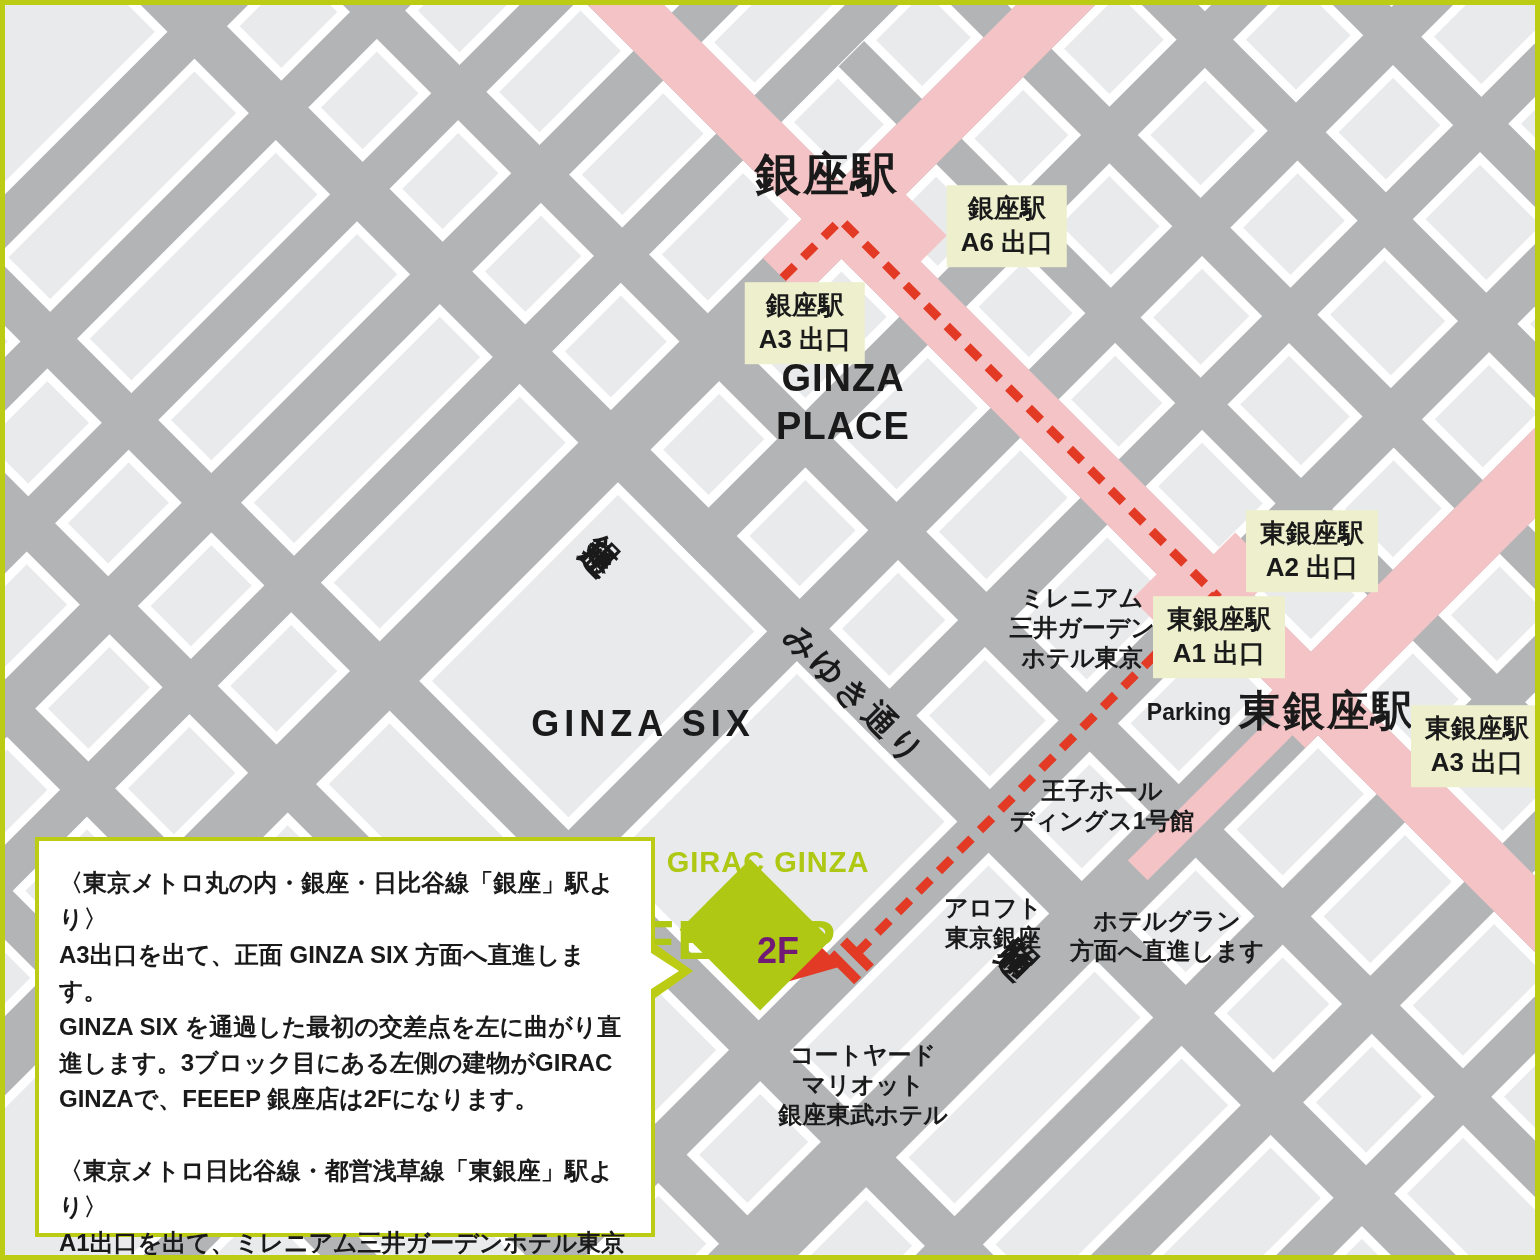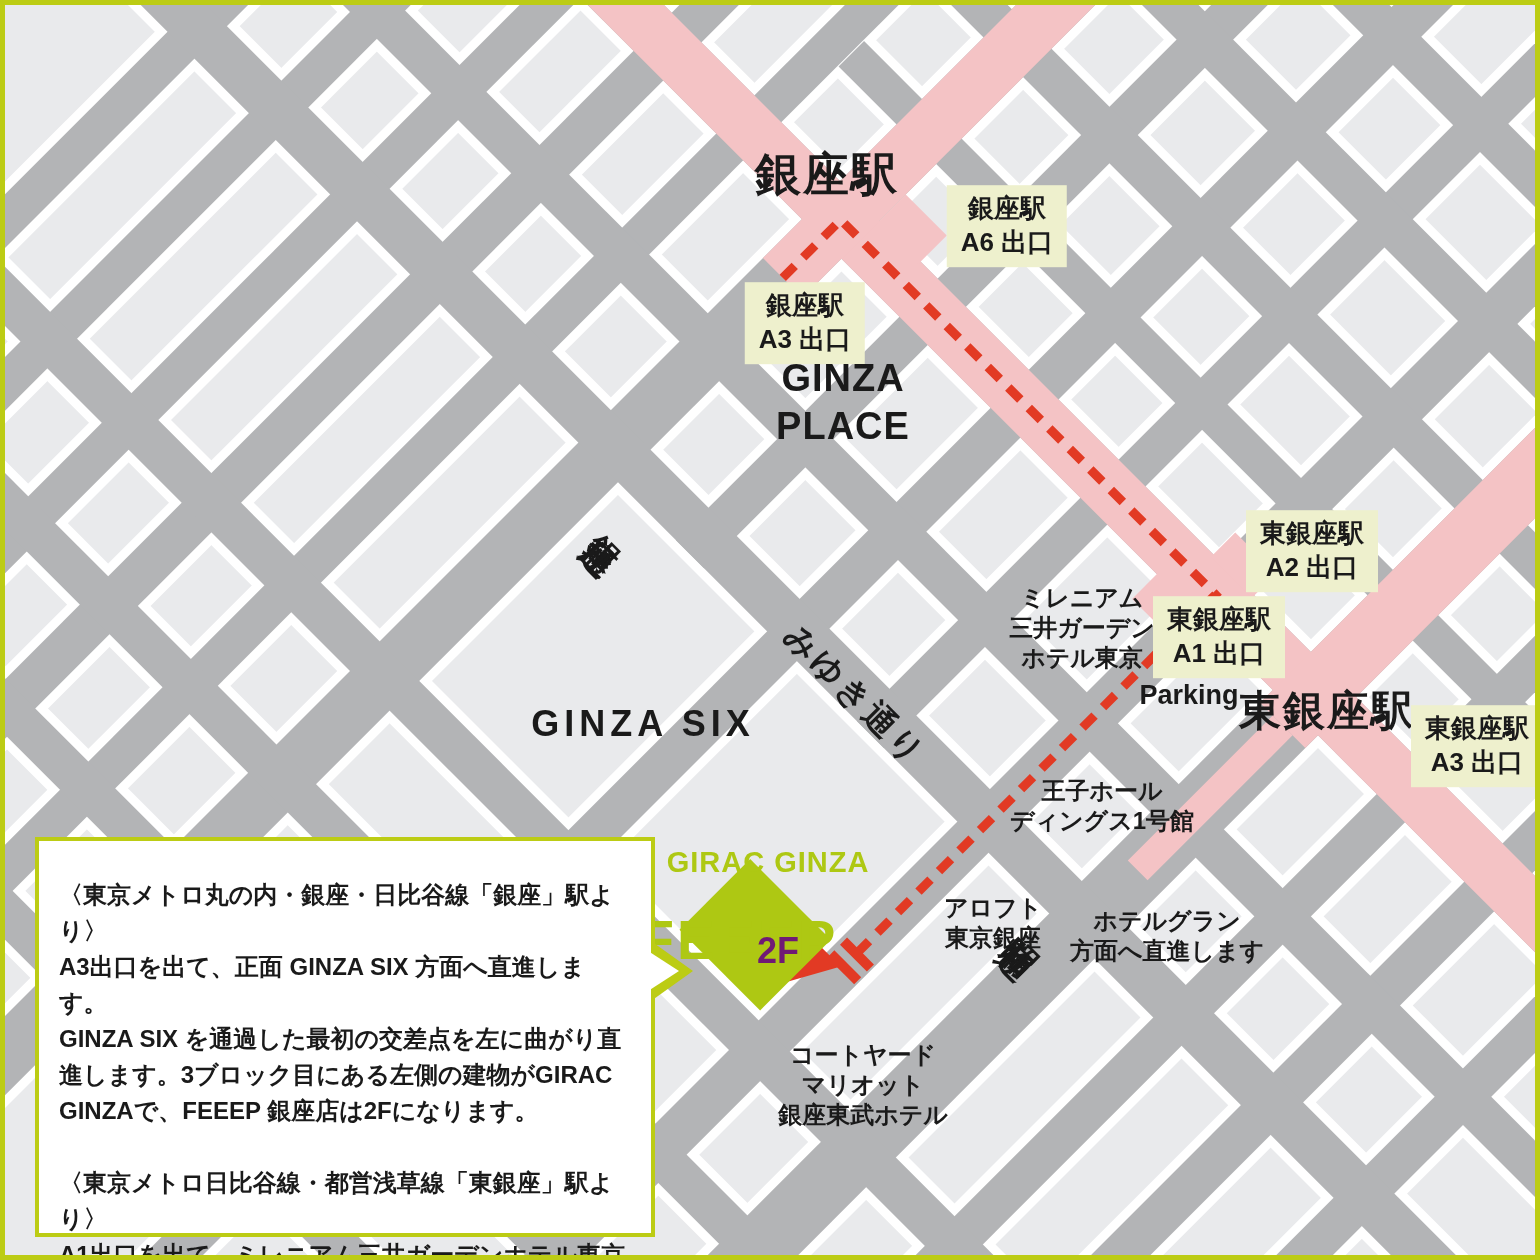--- a/index.html
+++ b/index.html
@@ -13,21 +13,21 @@
   .station-big{font-weight:800;letter-spacing:2px;}
   .exit-box{background:#eef0cd;padding:7px 14px;font-size:26px;font-weight:700;
             line-height:1.3;}
   .place{font-weight:700;font-size:24px;}
   .green-text{color:#aec813;}
   .feeep-logo{font-weight:900;letter-spacing:3px;}
   .street-name{font-weight:700;fill:#1a1a1a;letter-spacing:3px;
        font-family:"Liberation Sans","DejaVu Sans",sans-serif;}
   #dir-box{position:absolute;left:30px;top:832px;width:620px;height:400px;
        box-sizing:border-box;background:#fff;border:4px solid #bccc14;
-       padding:36px 20px;font-size:24px;font-weight:700;color:#1a1a1a;}
+       padding:24px 20px;font-size:24px;font-weight:700;color:#1a1a1a;}
   #dir-box p{margin:0;white-space:pre-line;line-height:36px;}
   #dir-box p + p{margin-top:36px;}
   #dir-pointer-green{position:absolute;left:100%;top:100px;width:0;height:0;
        border-top:30px solid transparent;border-bottom:30px solid transparent;
        border-left:42px solid #bccc14;}
   #dir-pointer-white{position:absolute;left:calc(100% - 6px);top:108px;width:0;height:0;
        border-top:22px solid transparent;border-bottom:22px solid transparent;
        border-left:34px solid #ffffff;}
 </style>
 </head>
@@ -159,21 +159,21 @@
   </div>
   <div class="ovl place" style="left:1162px;top:931px;">
     <div>ホテルグラン</div>
     <div>方面へ直進します</div>
   </div>
   <div class="ovl place" style="left:858px;top:1080px;">
     <div>コートヤード</div>
     <div>マリオット</div>
     <div>銀座東武ホテル</div>
   </div>
-  <div class="ovl place" style="left:1184px;top:691px;font-size:27px;">Parking</div>
+  <div class="ovl place" style="left:1184px;top:707px;font-size:23px;">Parking</div>
 
   <div class="ovl green-text" style="left:763px;top:857px;font-size:29px;font-weight:800;letter-spacing:1px;">GIRAC GINZA</div>
   <div class="ovl green-text feeep-logo" style="left:734px;top:899px;font-size:56px;margin-top:36px;">FEEEP</div>
   <div class="ovl" style="left:773px;top:945px;font-size:36px;font-weight:800;color:#701a75;">2F</div>
 
   <div id="dir-box">
     <p>〈東京メトロ丸の内・銀座・日比谷線「銀座」駅より〉
 A3出口を出て、正面 GINZA SIX 方面へ直進します。
 GINZA SIX を通過した最初の交差点を左に曲がり直
 進します。3ブロック目にある左側の建物がGIRAC

